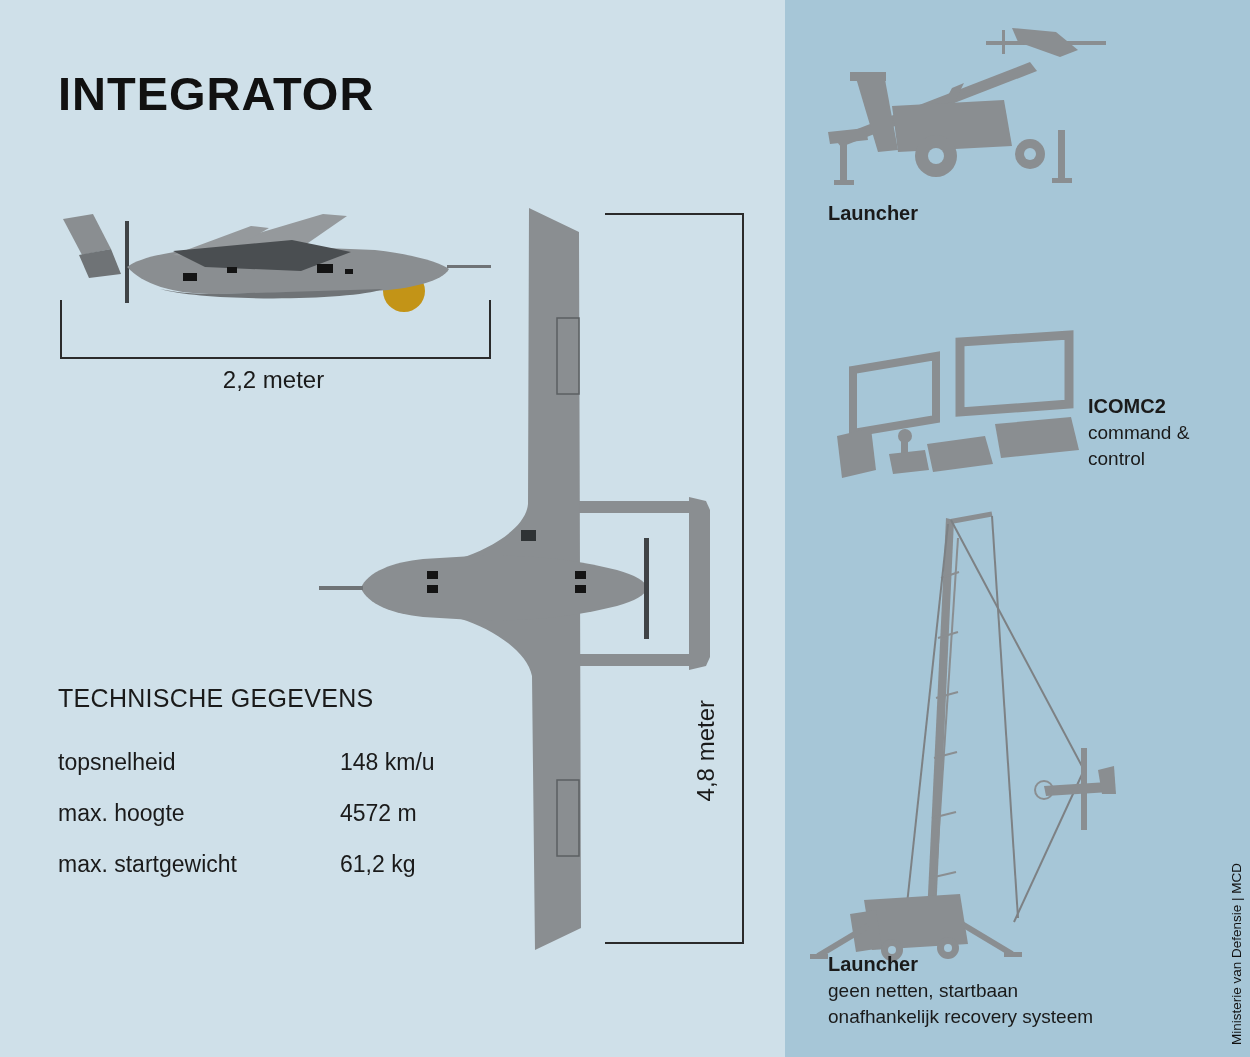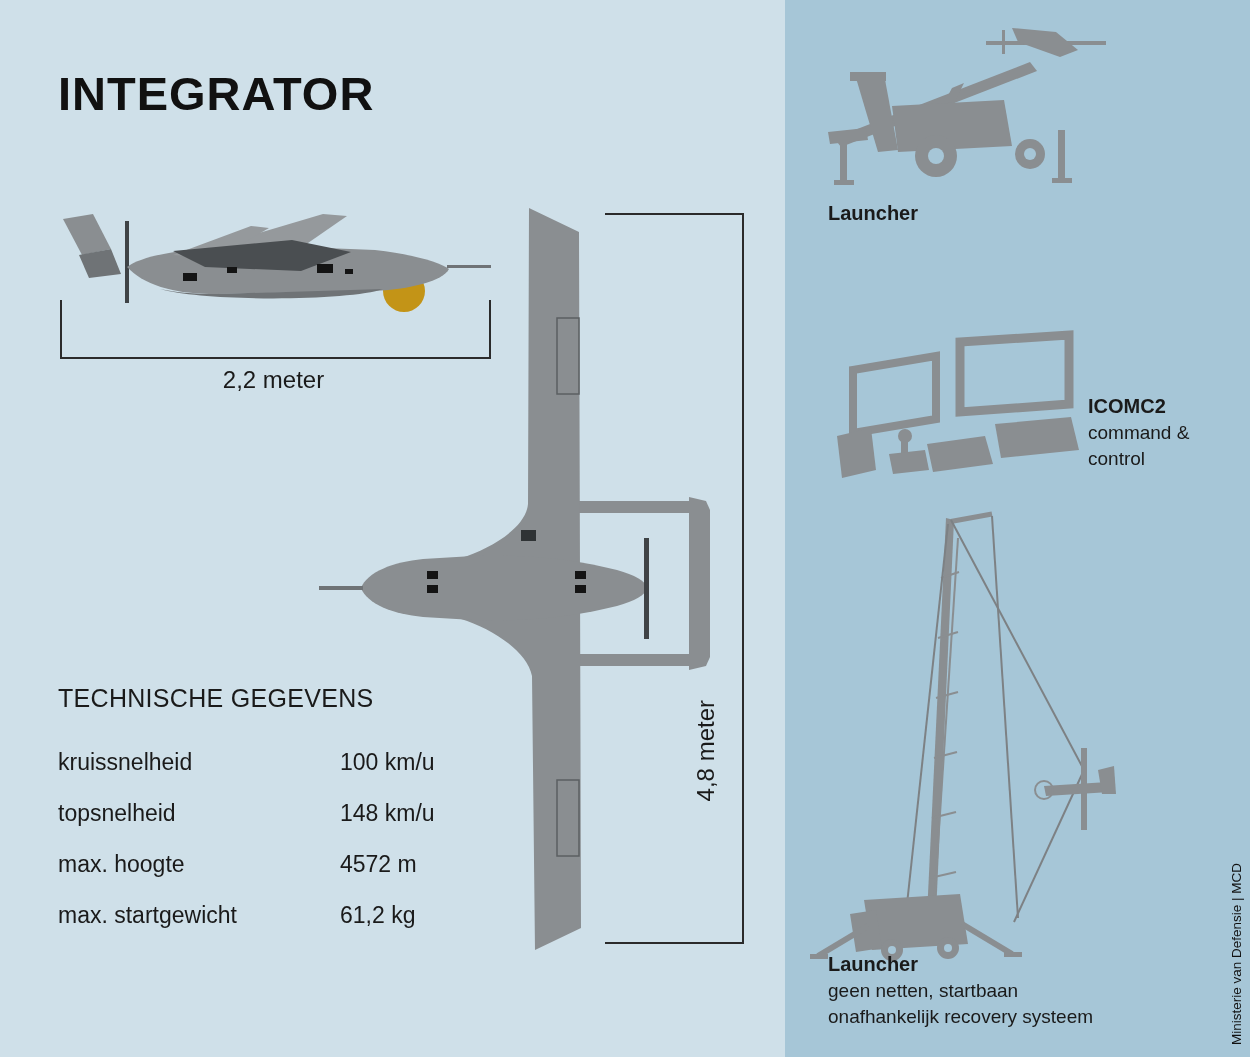--- a/index.html
+++ b/index.html
@@ -109,24 +109,20 @@
     <rect x="112" y="393" width="11" height="8" fill="#141414"></rect>
     <rect x="260" y="379" width="11" height="8" fill="#141414"></rect>
     <rect x="260" y="393" width="11" height="8" fill="#141414"></rect>
   </svg>
 
   <div id="dim-wingspan" class="abs"></div>
   <div id="dim-wingspan-label" class="abs">4,8 meter</div>
 
   <section id="specs" class="abs">
     <h2>TECHNISCHE GEGEVENS</h2>
-    <div class="spec-row">
-      <span>kruissnelheid</span>
-      <span>100 km/u</span>
-    </div>
     <div class="spec-row">
       <span>topsnelheid</span>
       <span>148 km/u</span>
     </div>
     <div class="spec-row">
       <span>max. hoogte</span>
       <span>4572 m</span>
     </div>
     <div class="spec-row">
       <span>max. startgewicht</span>

